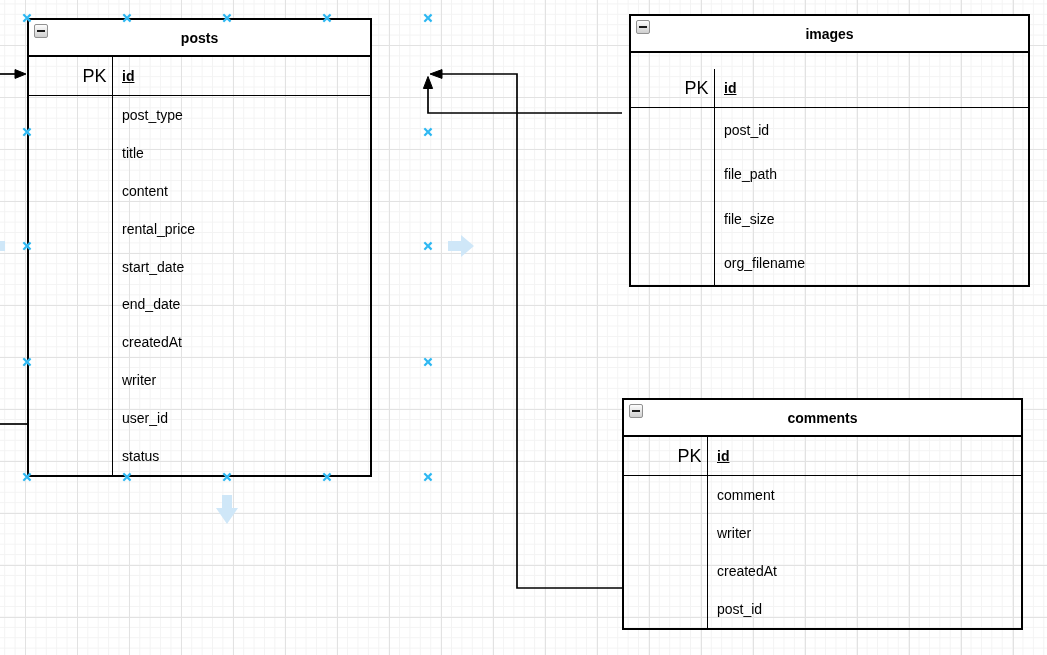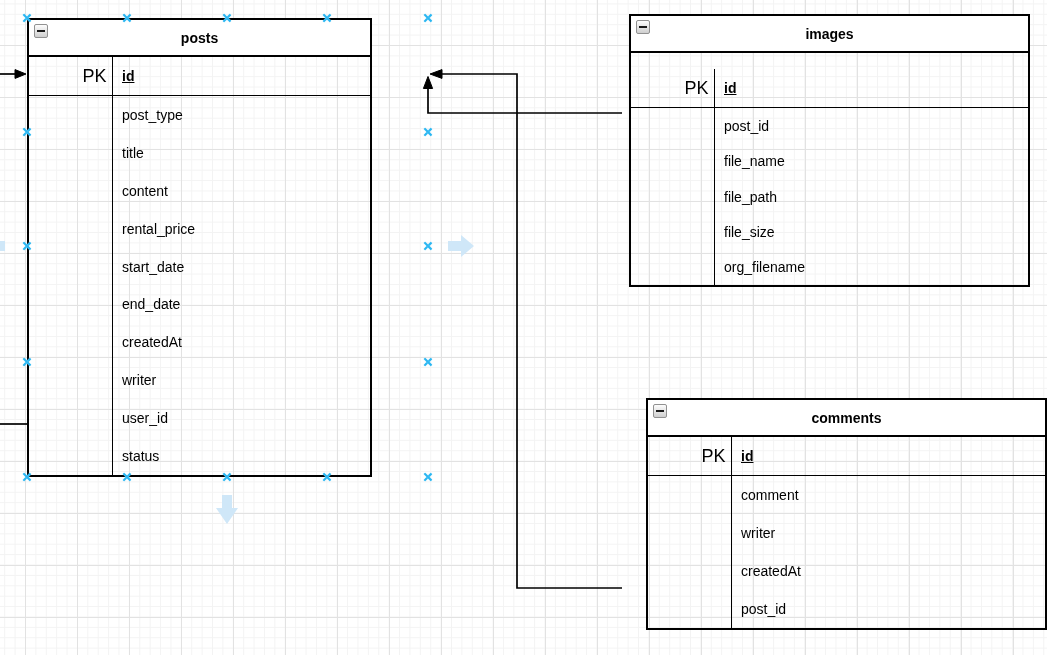--- a/index.html
+++ b/index.html
@@ -128,39 +128,35 @@
         <span class="pkcol">PK</span>
         <span class="fname">id</span>
       </div>
       <div class="fields">
         <div class="row">
             <span class="pkcol"></span>
             <span class="fname">post_id</span>
           </div>
         <div class="row">
             <span class="pkcol"></span>
-            <span class="fname">file_name</span>
-          </div>
-        <div class="row">
-            <span class="pkcol"></span>
             <span class="fname">file_path</span>
           </div>
         <div class="row">
             <span class="pkcol"></span>
             <span class="fname">file_size</span>
           </div>
         <div class="row">
             <span class="pkcol"></span>
             <span class="fname">org_filename</span>
           </div>
       </div>
     </div>
   </div>
 
-  <div class="er-table" style="left:646px;top:398px;width:401px;height:232px;">
+  <div class="er-table" style="left:622px;top:398px;width:401px;height:232px;">
     <div class="er-header">
       <span class="collapse-btn">
           <span class="minus"></span>
         </span>
       <span class="er-title">comments</span>
     </div>
     <div class="er-body">
       <div class="row pkrow">
         <span class="pkcol">PK</span>
         <span class="fname">id</span>

